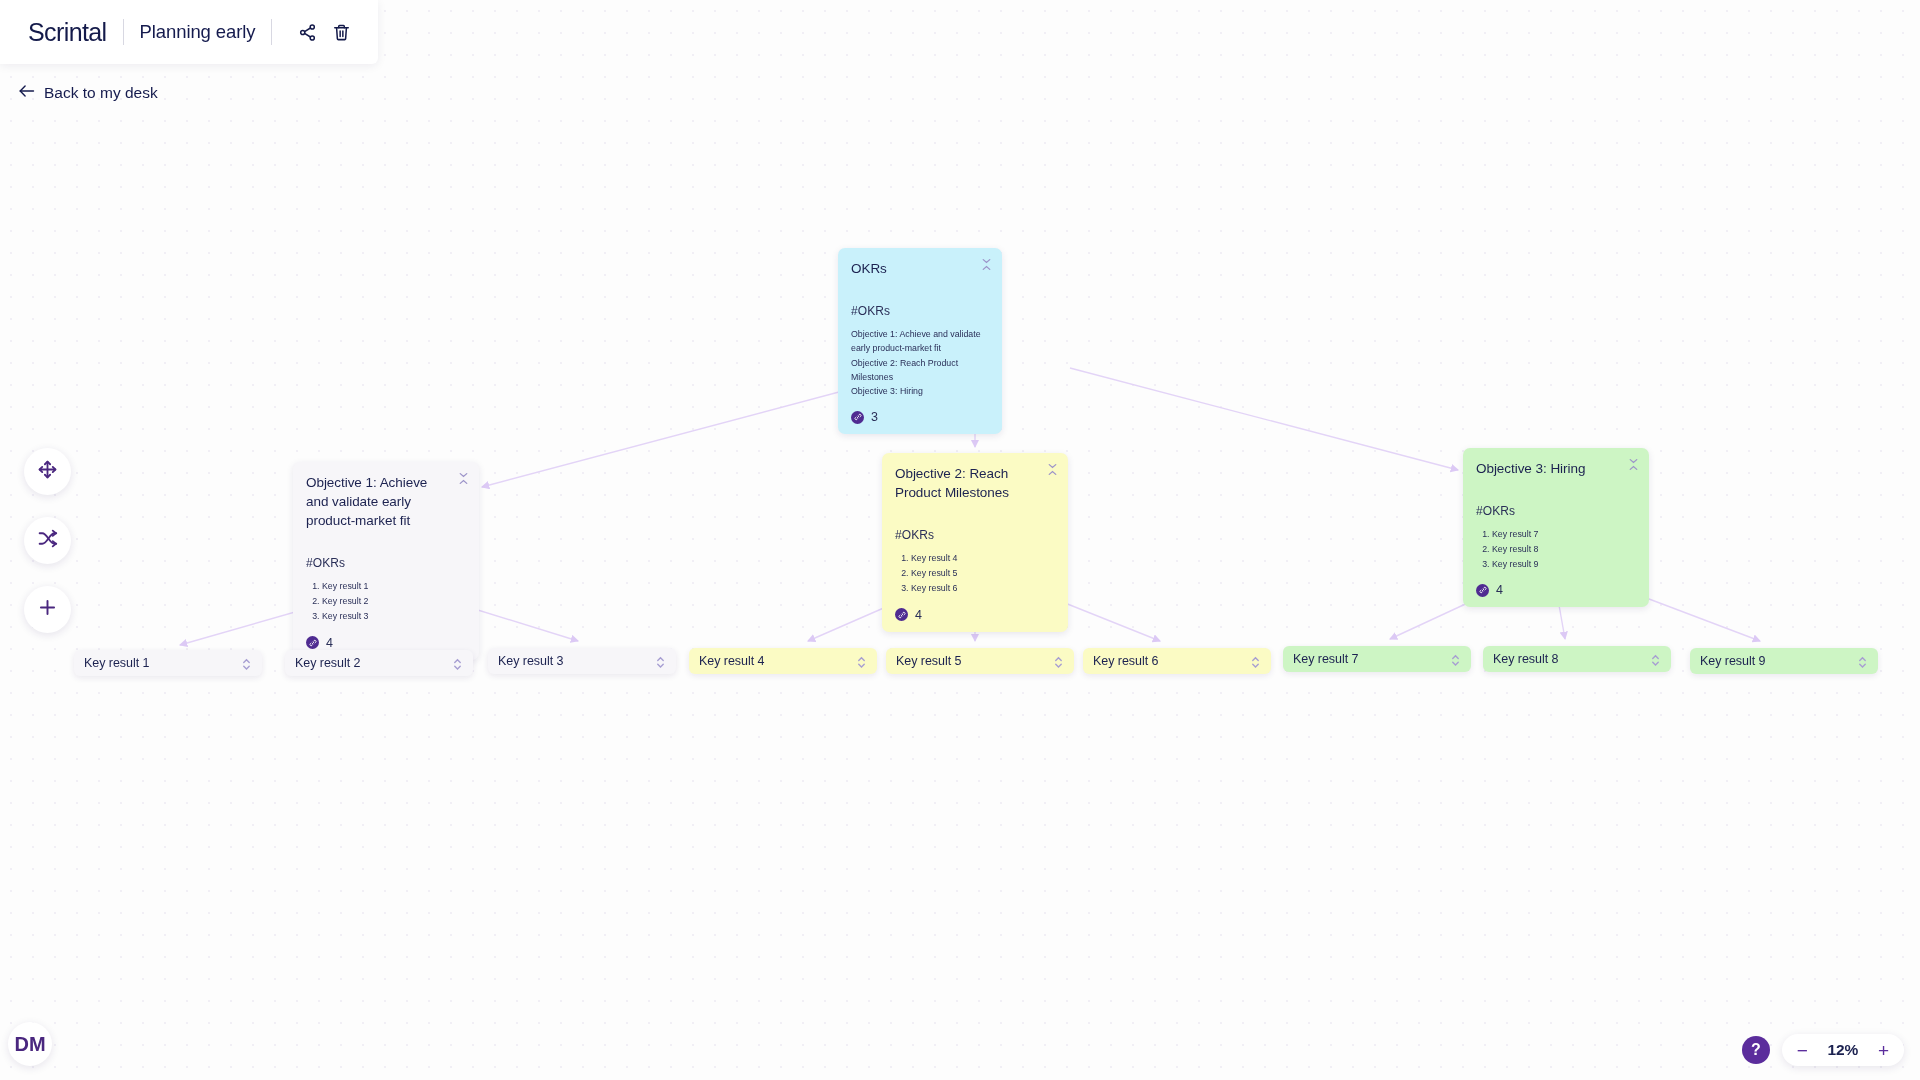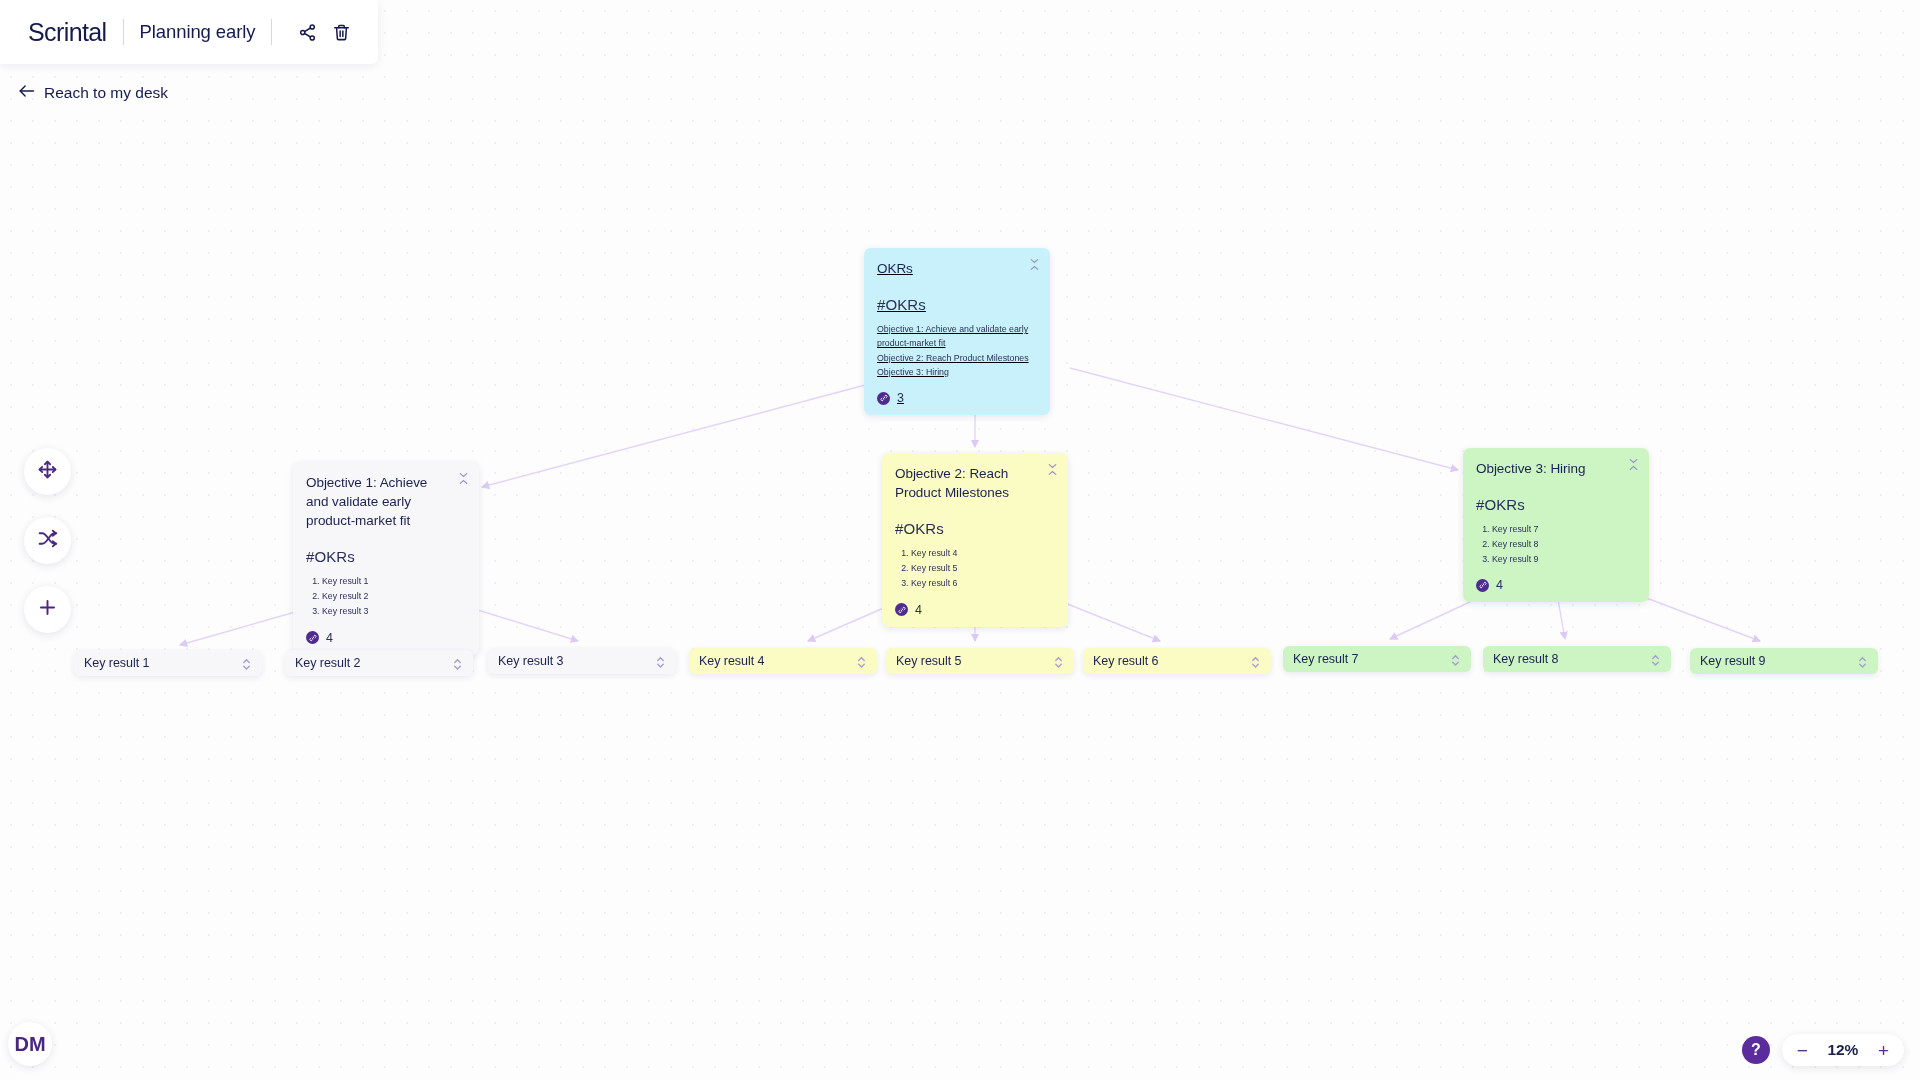--- a/index.html
+++ b/index.html
@@ -98,21 +98,21 @@
   }
   .card .collapse {
     position: absolute; top: 9px; right: 9px;
     width: 13px; height: 13px;
     color: #9c93c9; cursor: pointer;
   }
   .card-title {
     font-size: 13.5px; color: #1c2250; line-height: 1.42;
     padding-right: 16px; letter-spacing: -0.05px;
   }
-  .card-tag { font-size: 15px; color: #2a2f58; margin-top: 18px; letter-spacing: 0.1px; }
+  .card-tag { font-size: 12px; color: #2a2f58; margin-top: 26px; letter-spacing: 0.1px; }
   .card-body { margin-top: 9px; }
   .card-body .line { font-size: 8.8px; color: #2a2f58; line-height: 1.62; }
   .card-list { margin: 0; padding-left: 16px; }
   .card-list li { font-size: 8.8px; color: #2a2f58; line-height: 1.68; }
   .card-badge {
     display: flex; align-items: center; gap: 7px;
     margin-top: 12px;
   }
   .badge-dot {
     width: 13px; height: 13px; border-radius: 50%;
@@ -232,21 +232,21 @@
     </span>
   </div>
 
   <div class="back-link">
     <span>
       <svg width="17" height="14" viewBox="0 0 24 20" fill="none" stroke="#151b4e" stroke-width="2" stroke-linecap="round" stroke-linejoin="round">
         <line x1="22" y1="10" x2="3" y2="10"></line>
           <polyline points="10,3 3,10 10,17"></polyline>
       </svg>
     </span>
-    <span>Reach to my desk</span>
+    <span>Back to my desk</span>
   </div>
 
 
   <div class="tool-rail">
     <div class="tool-btn">
       <span>
         <svg width="21" height="21" viewBox="0 0 24 24" fill="none" stroke="#4a277f" stroke-width="2.1" stroke-linecap="round" stroke-linejoin="round">
           <line x1="12" y1="3" x2="12" y2="21"></line>
             <line x1="3" y1="12" x2="21" y2="12"></line>
           <polyline points="9,6 12,3 15,6"></polyline>
@@ -270,21 +270,21 @@
       <span>
         <svg width="21" height="21" viewBox="0 0 24 24" fill="none" stroke="#4a277f" stroke-width="2.2" stroke-linecap="round">
           <line x1="12" y1="4.5" x2="12" y2="19.5"></line>
             <line x1="4.5" y1="12" x2="19.5" y2="12"></line>
         </svg>
       </span>
     </div>
   </div>
 
   <div id="card-layer">
-      <div class="card blue" style="left: 864px; top: 248px; width: 186px; min-height: 140px; text-decoration: underline;">
+      <div class="card blue" style="left: 838px; top: 248px; width: 164px; min-height: 140px;">
         <span class="collapse"><svg viewBox="0 0 16 16" fill="none" stroke="currentColor" stroke-width="1.6" stroke-linecap="round">
             <polyline points="4,2 8,5.5 12,2"></polyline>
             <polyline points="4,14 8,10.5 12,14"></polyline>
           </svg></span>
         <div class="card-title">OKRs</div>
         <div class="card-tag">#OKRs</div>
         <div class="card-body">
           <div class="line">Objective 1: Achieve and validate early product-market fit</div>
           <div class="line">Objective 2: Reach Product Milestones</div>
           <div class="line">Objective 3: Hiring</div>

